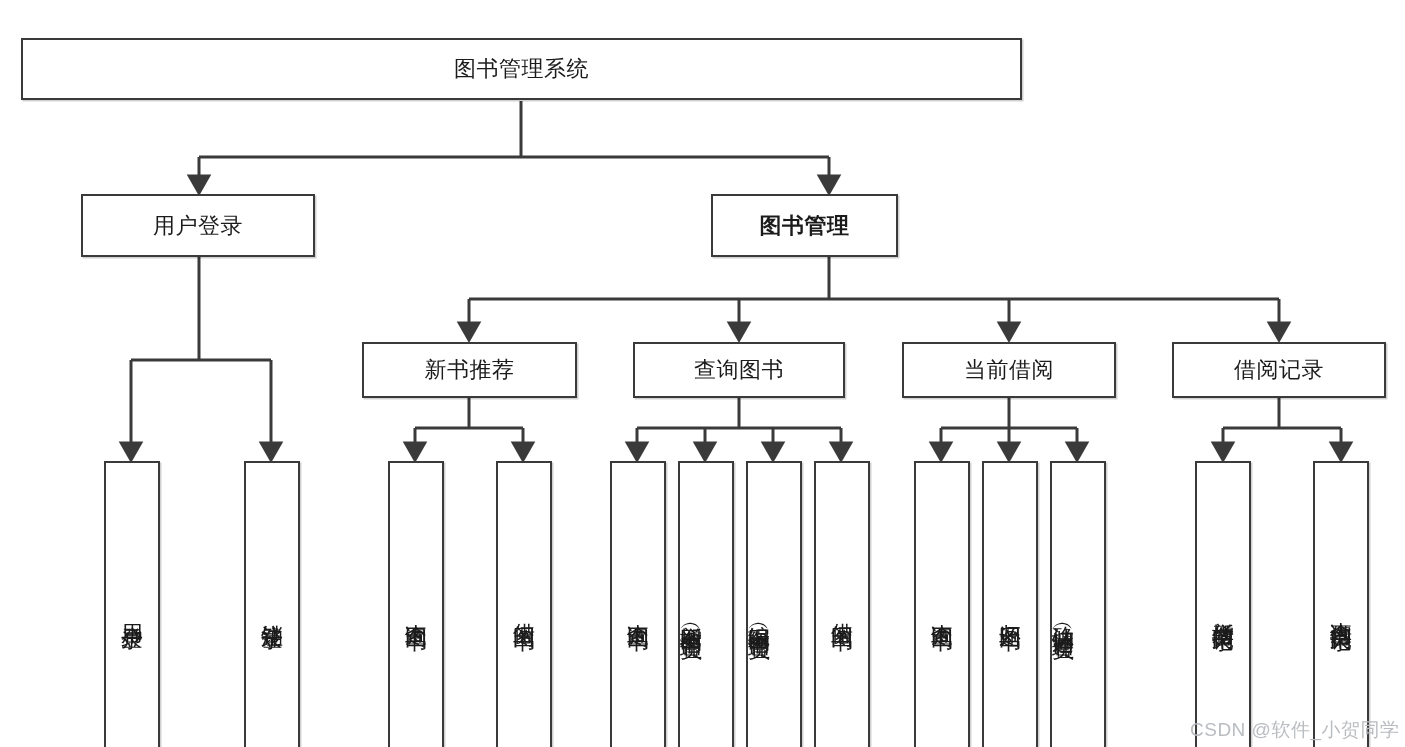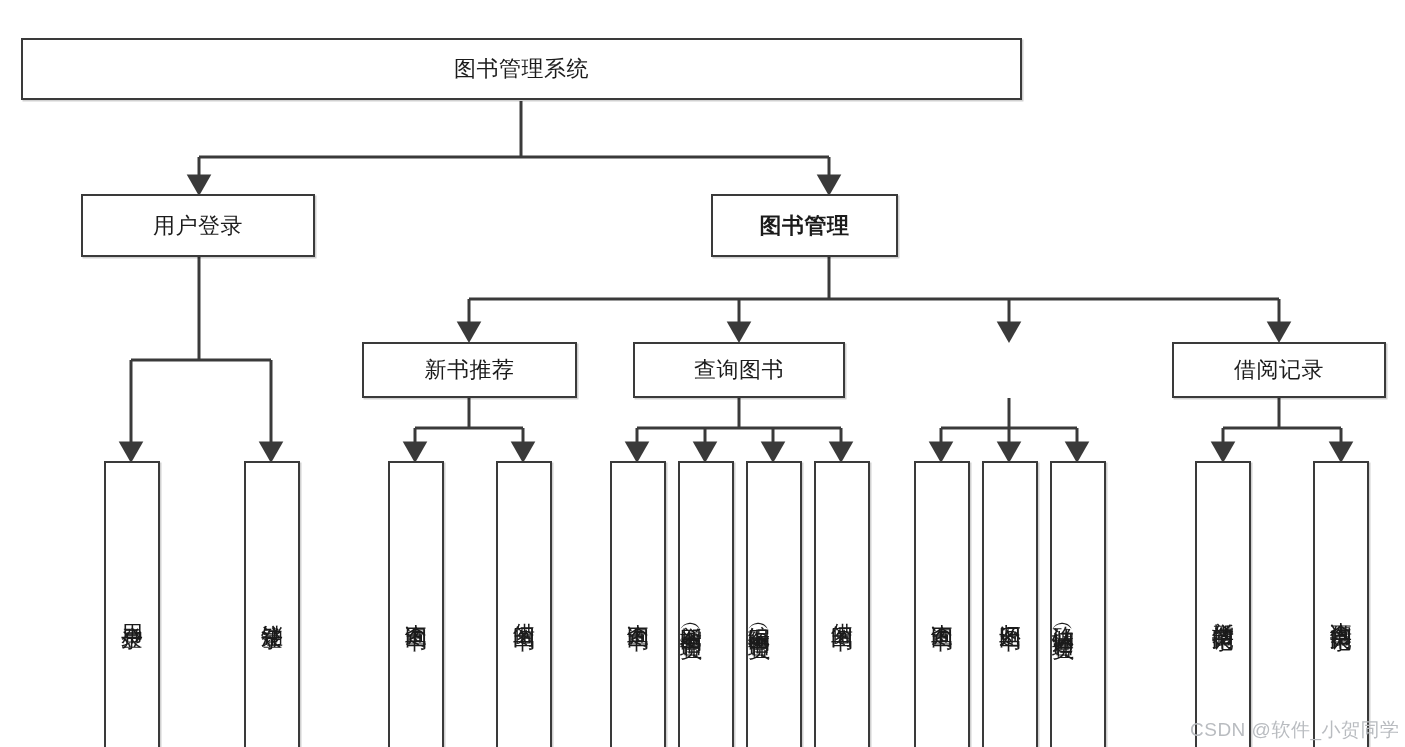--- a/index.html
+++ b/index.html
@@ -136,20 +136,23 @@
   </div>
 
   <div class="node" style="left:362px; top:318px; width:215px; height:56px;">
     <span class="label">新书推荐</span>
   </div>
 
   <div class="node" style="left:633px; top:318px; width:212px; height:56px;">
     <span class="label">查询图书</span>
   </div>
 
+  <div class="node" style="left:902px; top:318px; width:214px; height:56px;">
+    <span class="label">当前借阅</span>
+  </div>
 
   <div class="node" style="left:1172px; top:318px; width:214px; height:56px;">
     <span class="label">借阅记录</span>
   </div>
 
   <div class="node vertical center" style="left:104px; top:437px; width:56px; height:298px;">
     <span class="label">用户登录</span>
   </div>
 
   <div class="node vertical center" style="left:244px; top:437px; width:56px; height:298px;">

